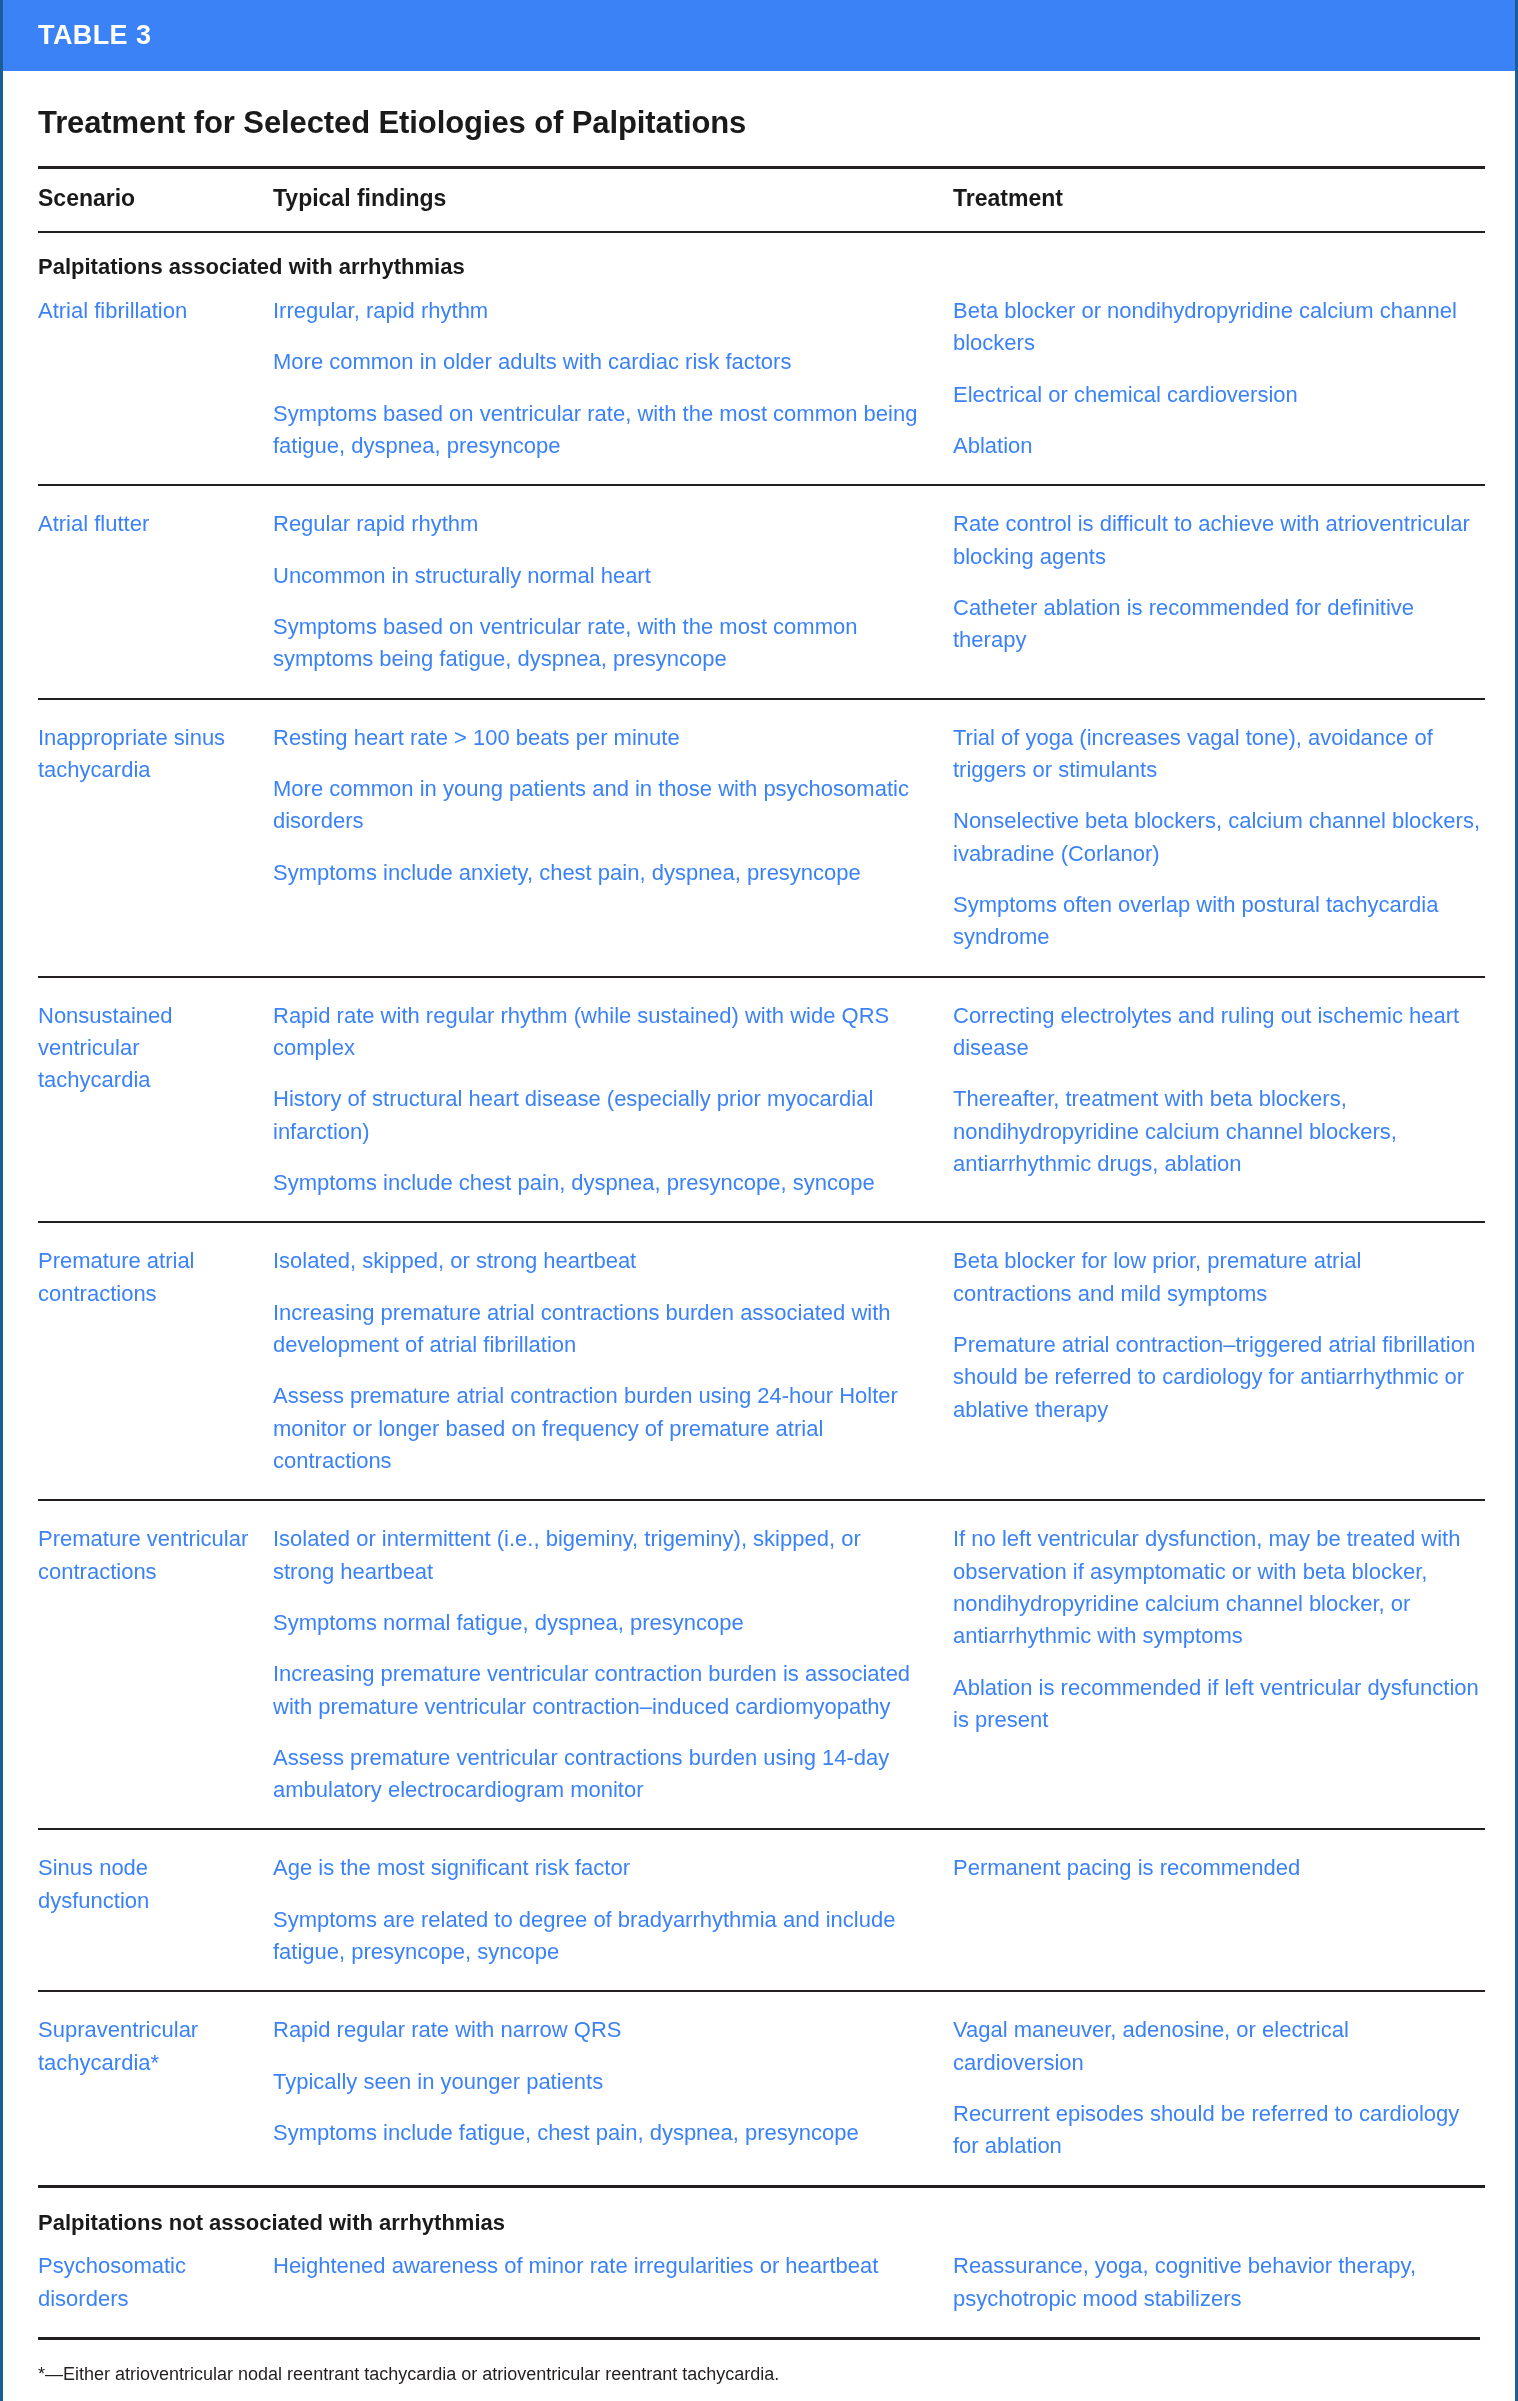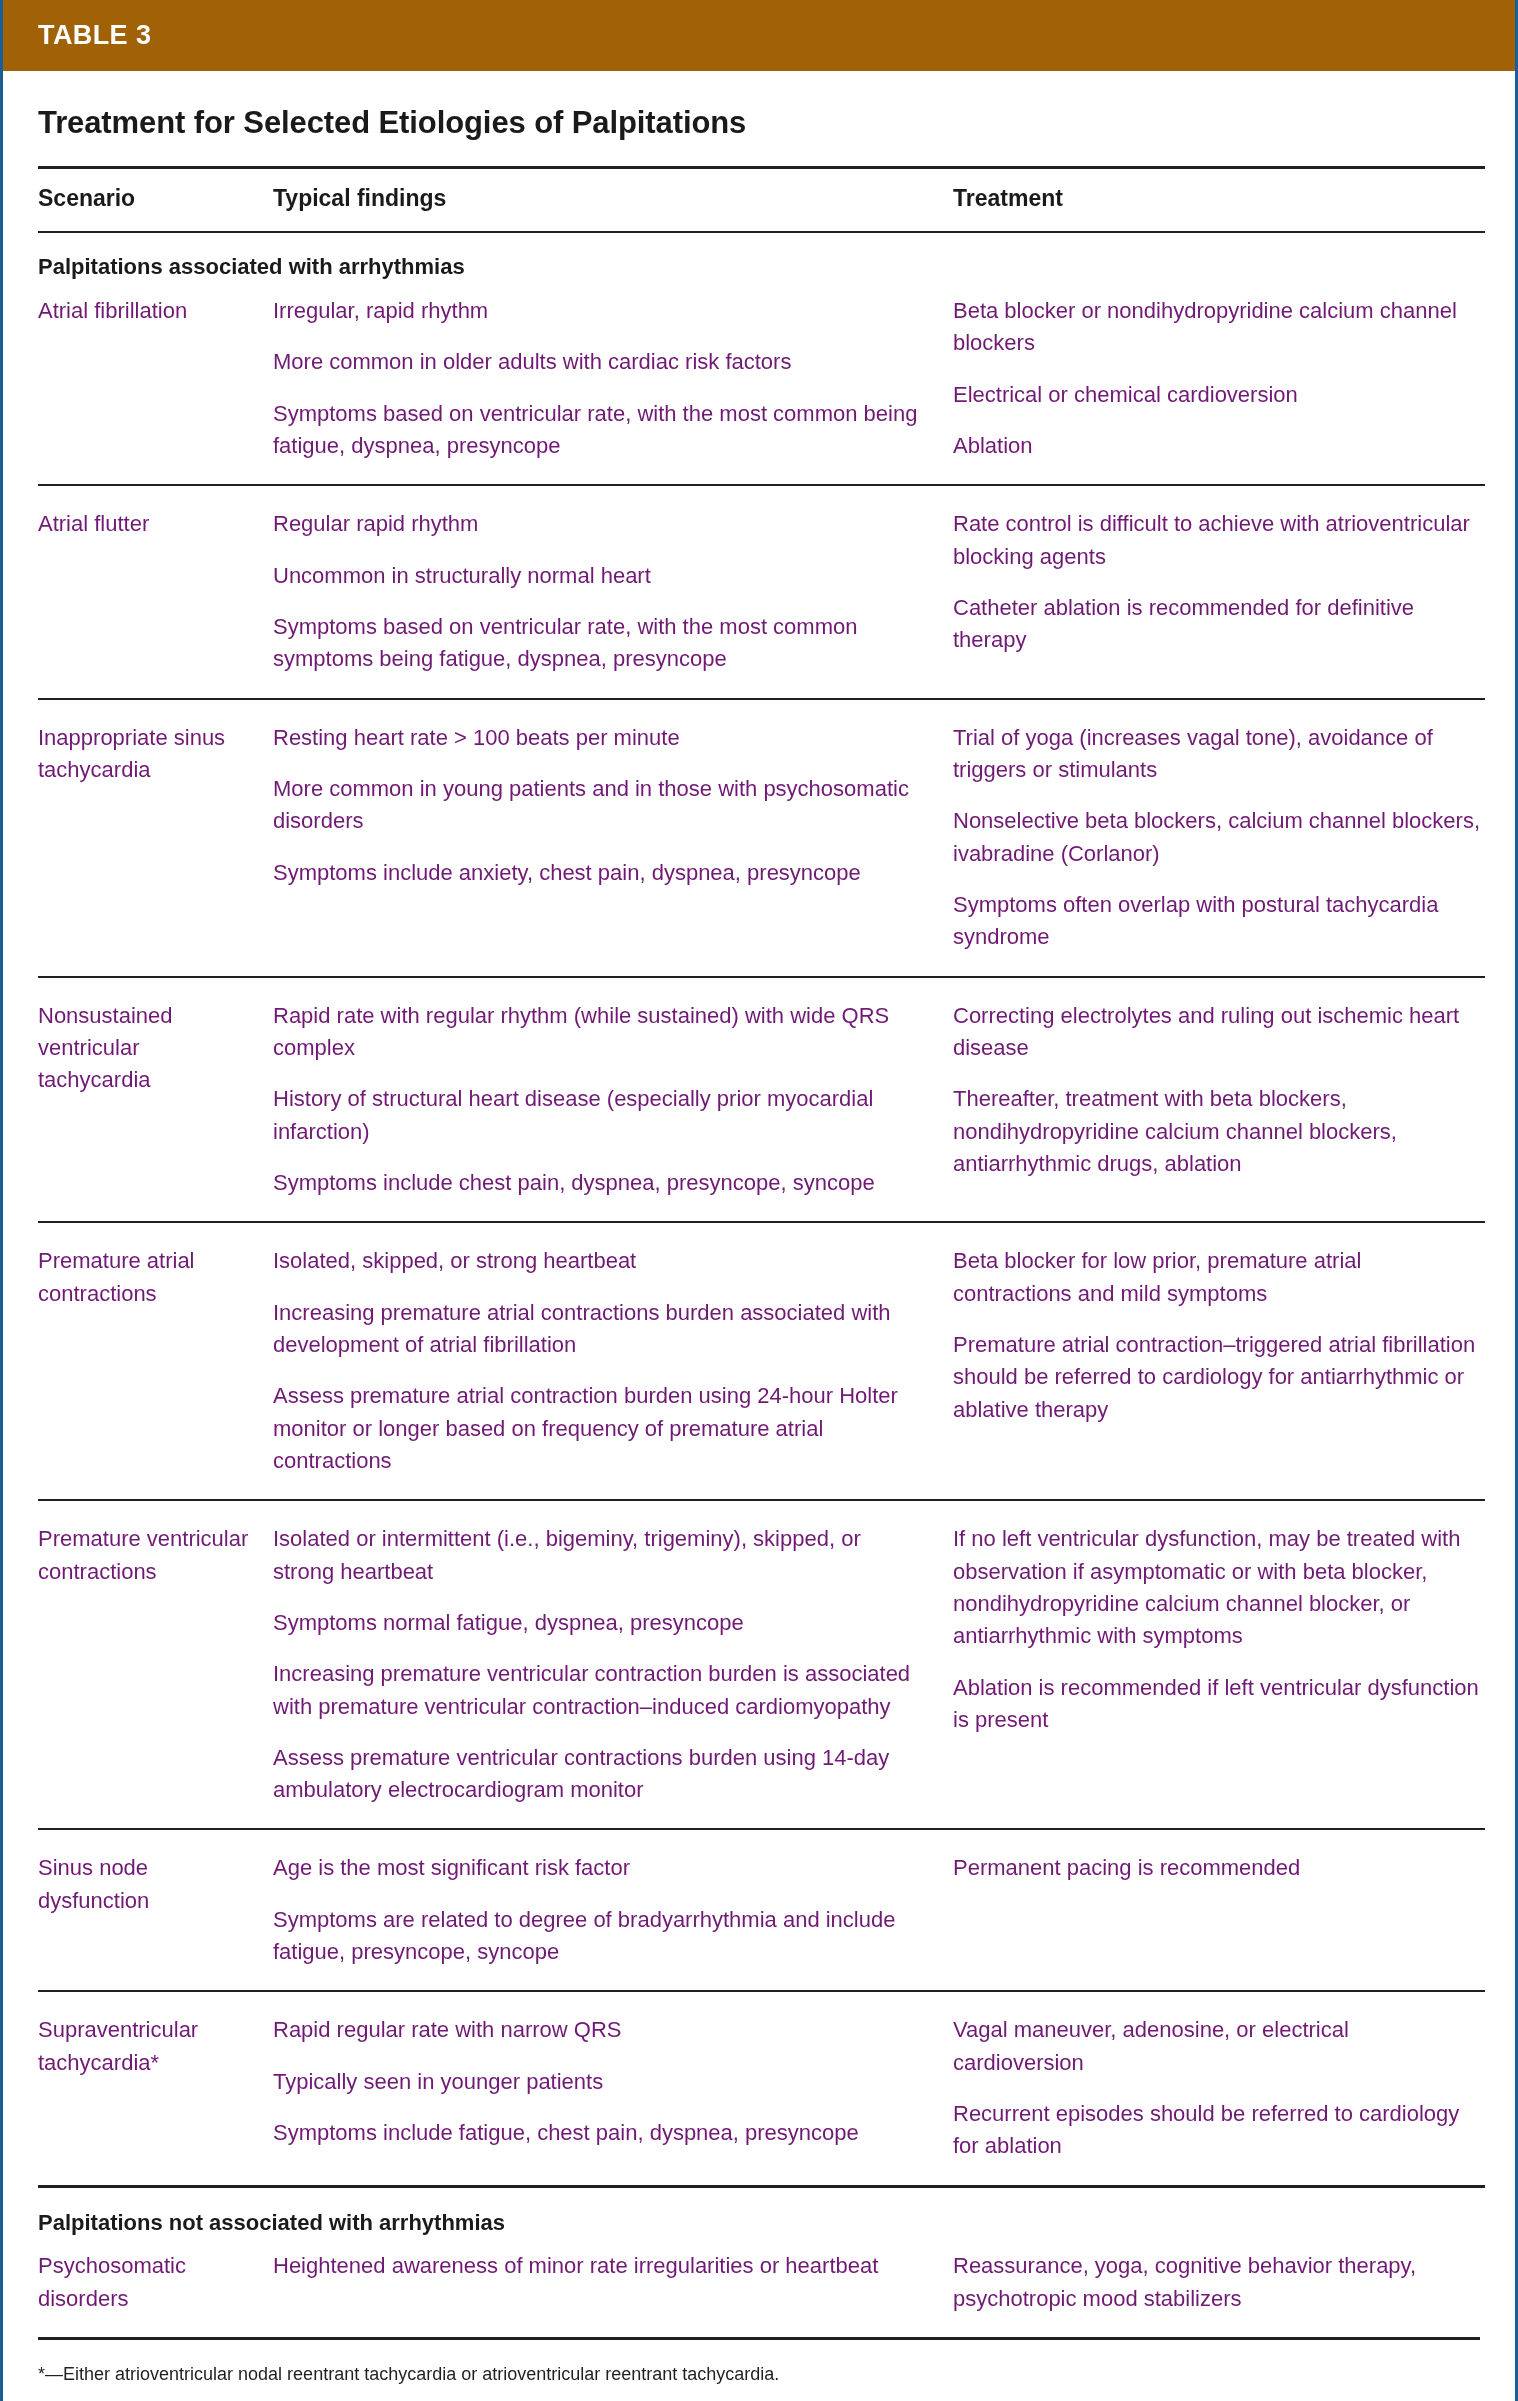--- a/index.html
+++ b/index.html
@@ -13,21 +13,21 @@
     -webkit-font-smoothing: antialiased;
   }
   .table-card {
     width: 1518px;
     box-sizing: border-box;
     border: 3.7px solid #1a5e98;
     border-top: none;
     background: #ffffff;
   }
   .table-banner {
-    background: #a16207;
+    background: #3b82f6;
     height: 71px;
     display: flex;
     align-items: center;
     padding-left: 35px;
     box-sizing: border-box;
   }
   .table-banner-label {
     color: #ffffff;
     font-size: 27px;
     font-weight: bold;
@@ -69,21 +69,21 @@
     font-size: 22px;
     font-weight: bold;
     color: #1a1a1a;
     padding: 19px 0 4.4px 0;
     vertical-align: top;
   }
   tr.section-row.first > td { padding-top: 21px; }
 
   tr.data-row > td {
     font-size: 22px;
-    color: #701a75;
+    color: #3b82f6;
     vertical-align: top;
     padding: 10.3px 0 22px 0;
     line-height: 1.47;
   }
   tr.data-row > td.scenario { padding-right: 21px; }
   tr.data-row > td.findings { padding-right: 33px; }
   tr.data-row > td.treatment { padding-right: 3px; }
   tr.data-row.ruled > td {
     border-top: 2.2px solid #231f20;
     padding-top: 22px;

